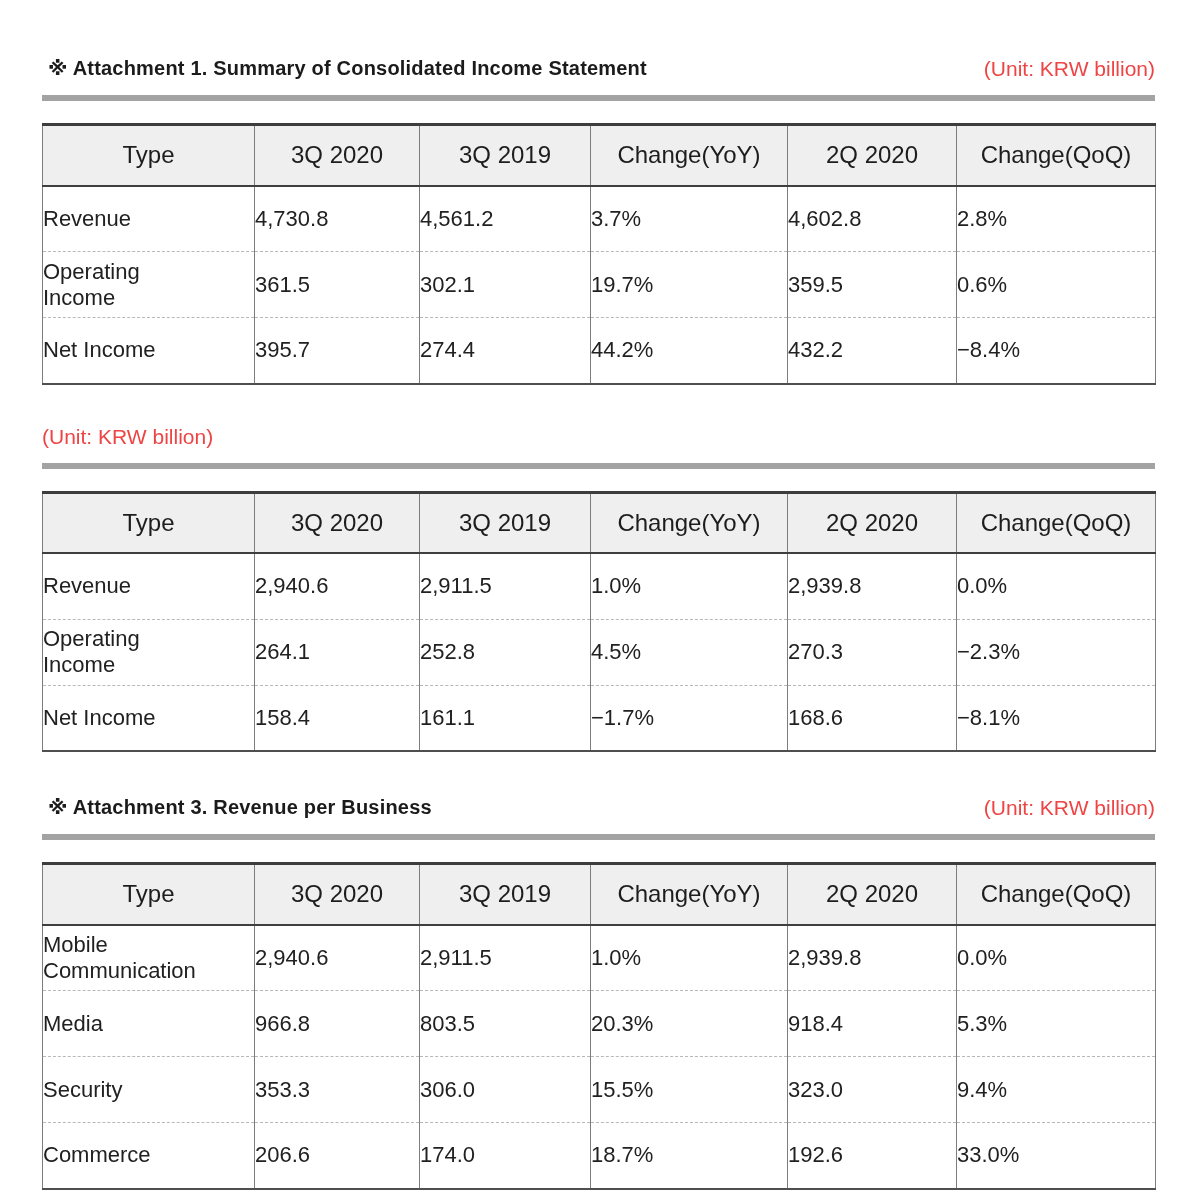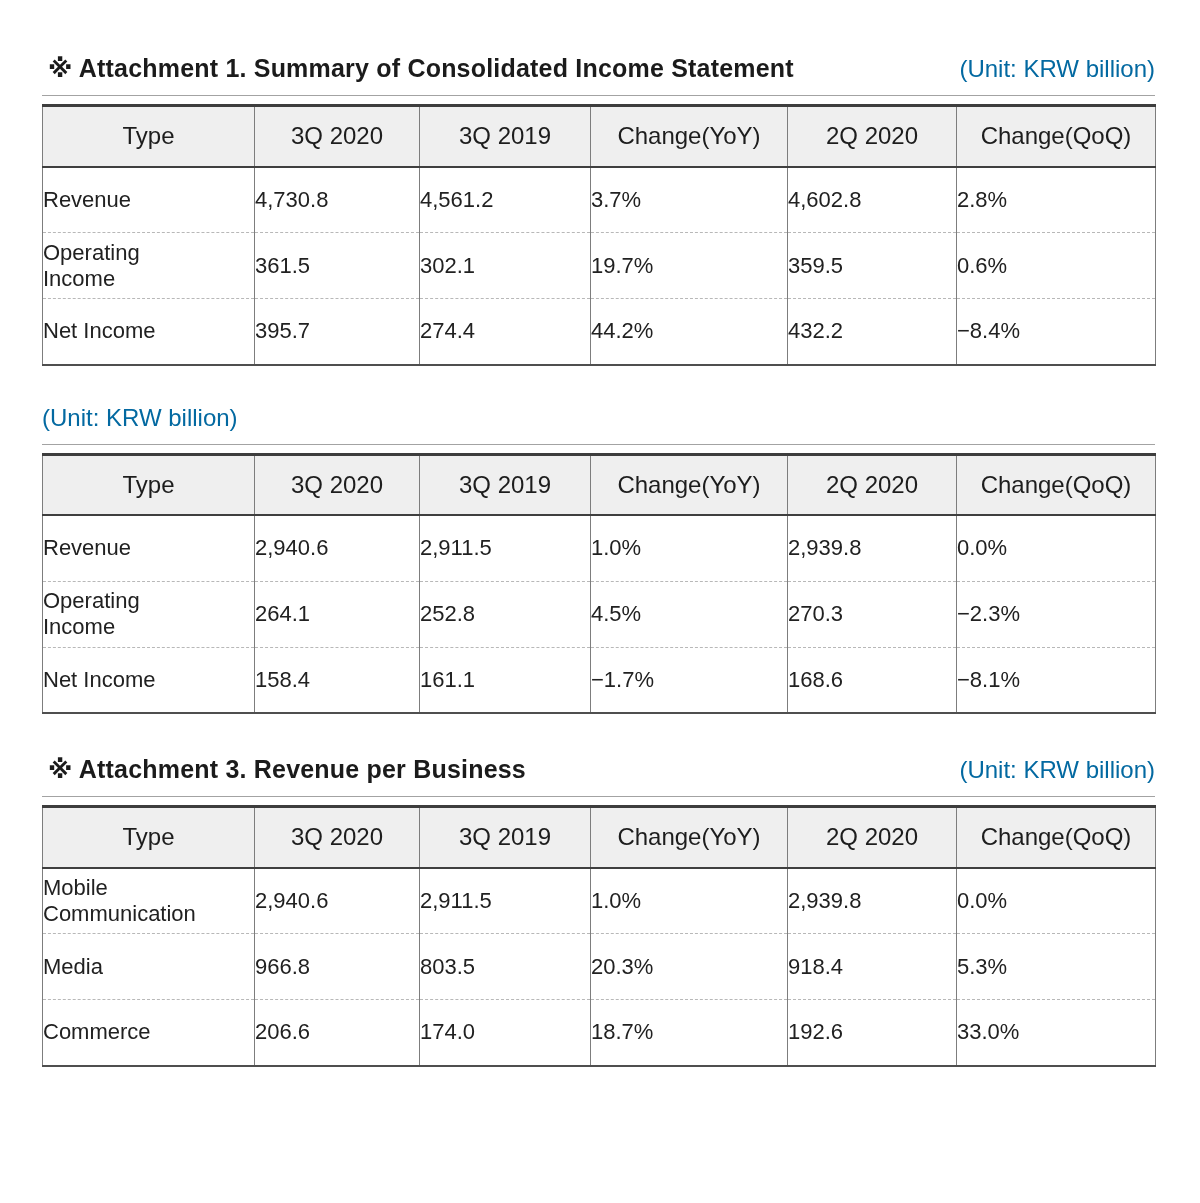--- a/index.html
+++ b/index.html
@@ -10,31 +10,31 @@
     color:#212121;
     overflow:hidden;
   }
   .page { padding:54px 45px 0 42px; }
   .section { margin-bottom:41px; }
   .section-head {
     display:flex; justify-content:space-between; align-items:flex-end;
     width:1113px; margin-bottom:13px;
   }
   .title {
-    font-size:25px; font-weight:600; color:#1b1b1b;
+    font-size:20px; font-weight:600; color:#1b1b1b;
     padding-left:6px; letter-spacing:0.2px; line-height:28px;
   }
   .unit {
-    font-size:24px; font-weight:400; color:#0369a1;
+    font-size:21px; font-weight:400; color:#ef4444;
     padding-bottom:2px; line-height:22px;
   }
   .tablewrap {
     width:1113px;
-    border-top:1px solid #a3a3a3;
-    padding-top:8px;
+    border-top:6px solid #a3a3a3;
+    padding-top:22px;
   }
   table {
     width:100%; border-collapse:collapse; table-layout:fixed;
     border-top:3px solid #3d3d3d;
     border-bottom:2px solid #4f4f4f;
     border-left:1px solid #7d7d7d;
     border-right:1px solid #7d7d7d;
   }
   th {
     background:#efefef; height:61px;
@@ -203,20 +203,28 @@
           </tr>
           <tr>
             <td class="type">Media</td>
             <td>966.8</td>
             <td>803.5</td>
             <td>20.3%</td>
             <td>918.4</td>
             <td>5.3%</td>
           </tr>
           <tr>
+            <td class="type">Security</td>
+            <td>353.3</td>
+            <td>306.0</td>
+            <td>15.5%</td>
+            <td>323.0</td>
+            <td>9.4%</td>
+          </tr>
+          <tr>
             <td class="type">Commerce</td>
             <td>206.6</td>
             <td>174.0</td>
             <td>18.7%</td>
             <td>192.6</td>
             <td>33.0%</td>
           </tr>
         </tbody>
       </table>
     </div>

